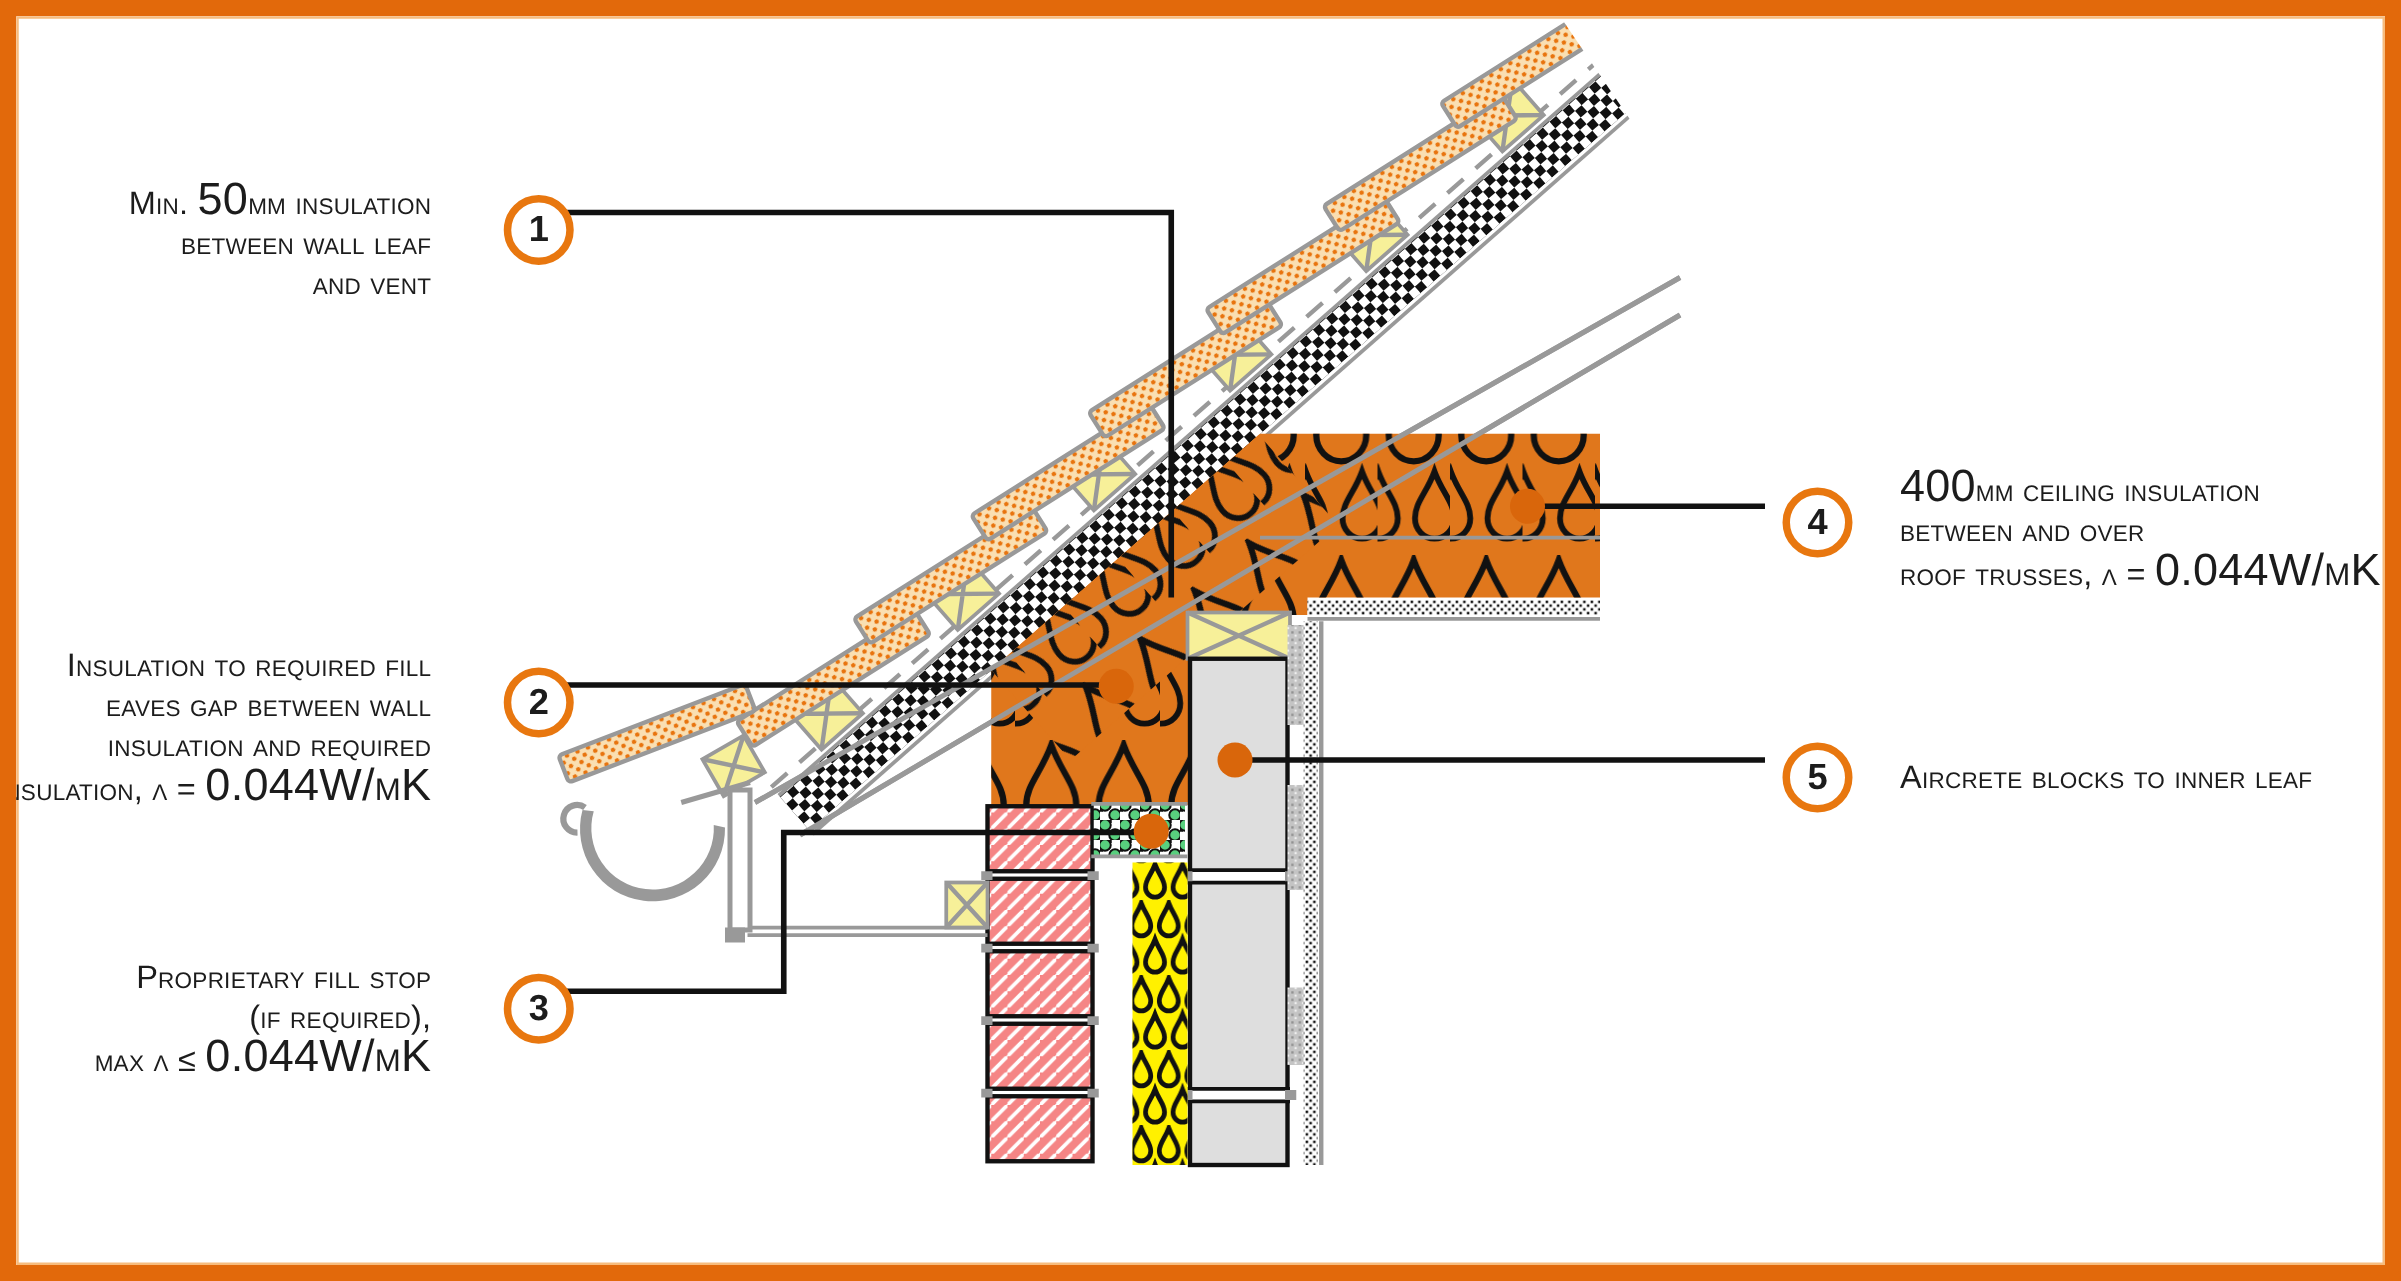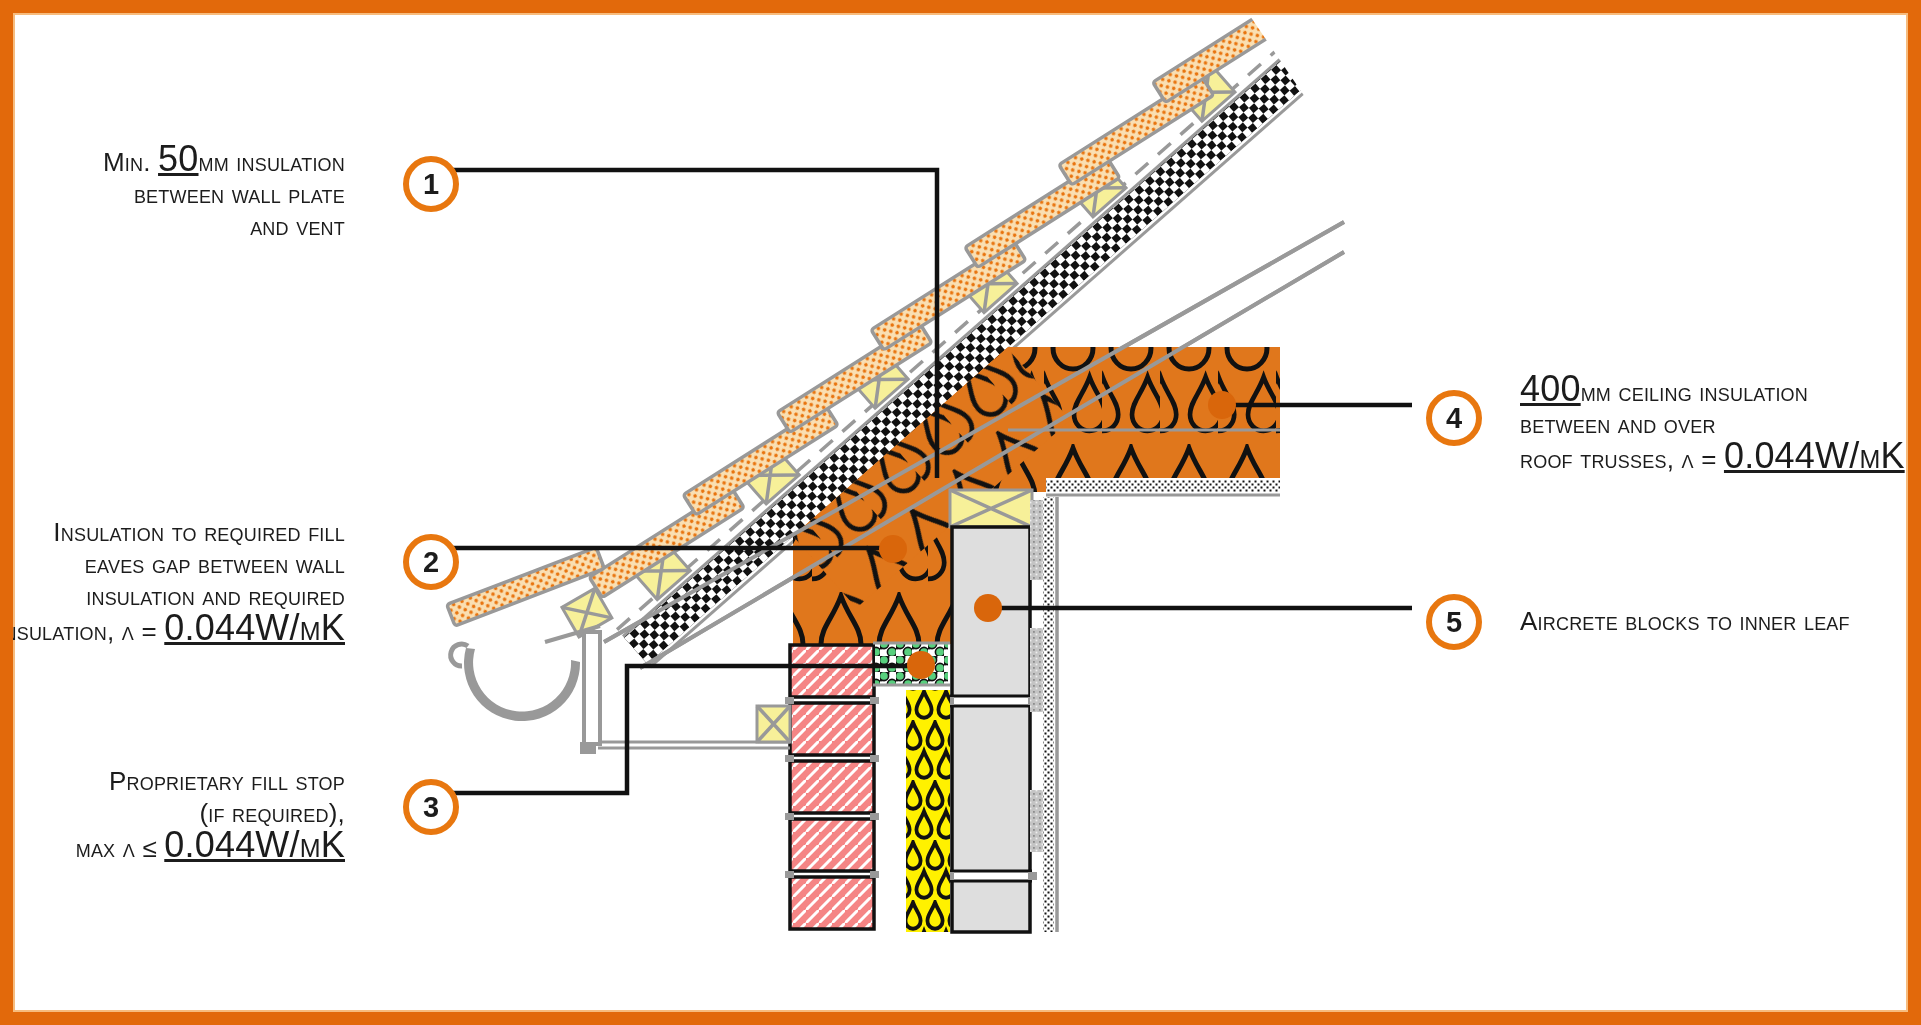--- a/index.html
+++ b/index.html
@@ -14,21 +14,21 @@
     position:absolute;width:44px;height:44px;border:6px solid #E8770F;border-radius:50%;
     background:#fff;display:flex;align-items:center;justify-content:center;
     font-weight:bold;font-size:29px;color:#1c1c1c;z-index:5;
   }
   .callout-label{
     position:absolute;z-index:4;color:#1c1c1c;
     font-variant:small-caps;font-size:26px;line-height:32px;letter-spacing:.2px;
   }
   .callout-label.align-right{text-align:right;width:360px;}
   .callout-label.align-left{text-align:left;width:420px;}
-  .callout-label .big{font-size:36px;text-decoration:underline;}
+  .callout-label .big{font-size:36px;}
 </style>
 </head>
 <body>
 
 <div id="stage">
 
   <svg class="draw" width="1895" height="999" viewBox="13 13 1895 999">
     <defs>
 
       <pattern id="wool" width="58" height="148" patternUnits="userSpaceOnUse">
@@ -283,21 +283,21 @@
     </div>
   <div class="callout-circle" style="left:1413px;top:377px;">
       <span>4</span>
     </div>
   <div class="callout-circle" style="left:1413px;top:581px;">
       <span>5</span>
     </div>
 
   <div class="callout-label align-right" style="right:1563px;top:130px;">
       <div class="cl-line"><span>Min. </span><span class="big">50</span><span>mm insulation</span></div>
-      <div class="cl-line"><span>between wall plate</span></div>
+      <div class="cl-line"><span>between wall leaf</span></div>
       <div class="cl-line"><span>and vent</span></div>
     </div>
   <div class="callout-label align-right" style="right:1563px;top:503px;">
       <div class="cl-line"><span>Insulation to required fill</span></div>
       <div class="cl-line"><span>eaves gap between wall</span></div>
       <div class="cl-line"><span>insulation and required</span></div>
       <div class="cl-line"><span>insulation, λ = </span><span class="big">0.044W/mK</span></div>
     </div>
   <div class="callout-label align-right" style="right:1563px;top:752px;">
       <div class="cl-line"><span>Proprietary fill stop</span></div>

